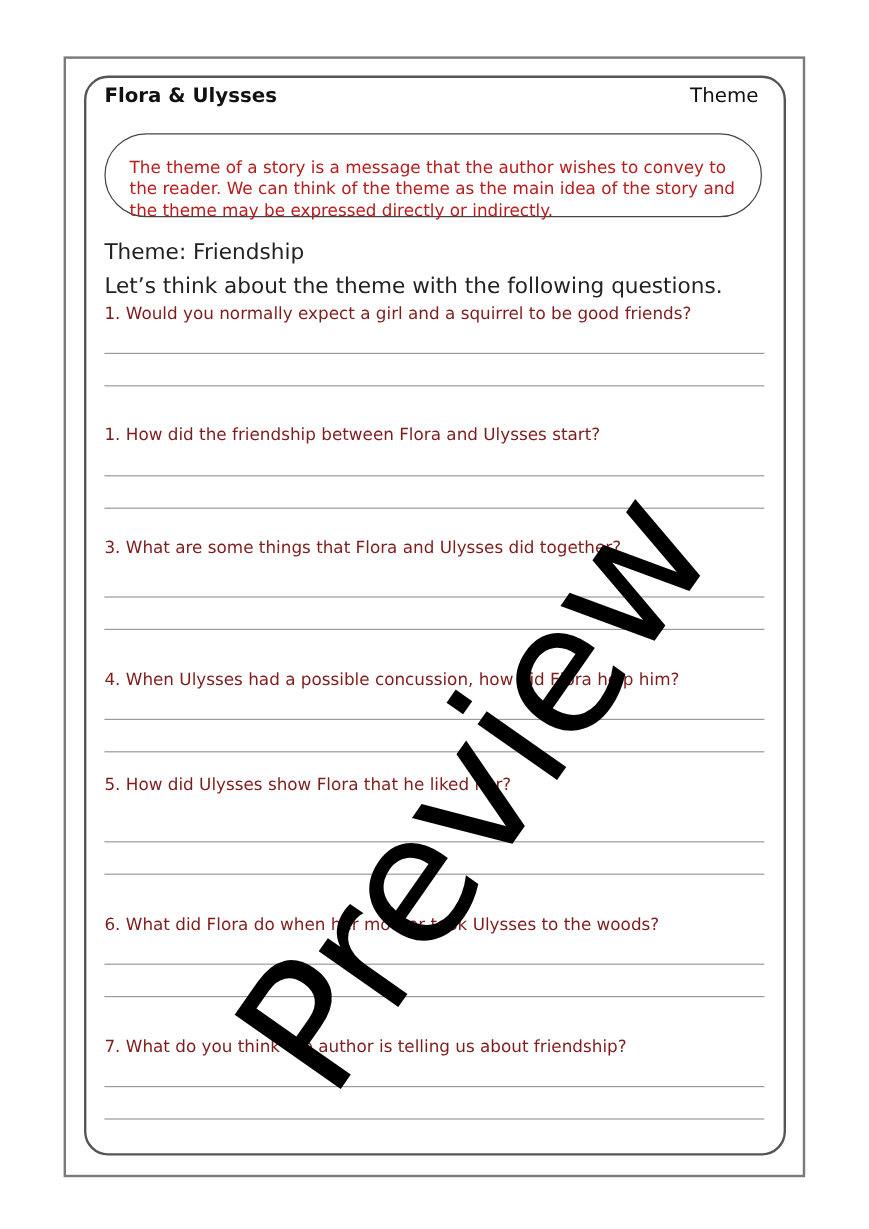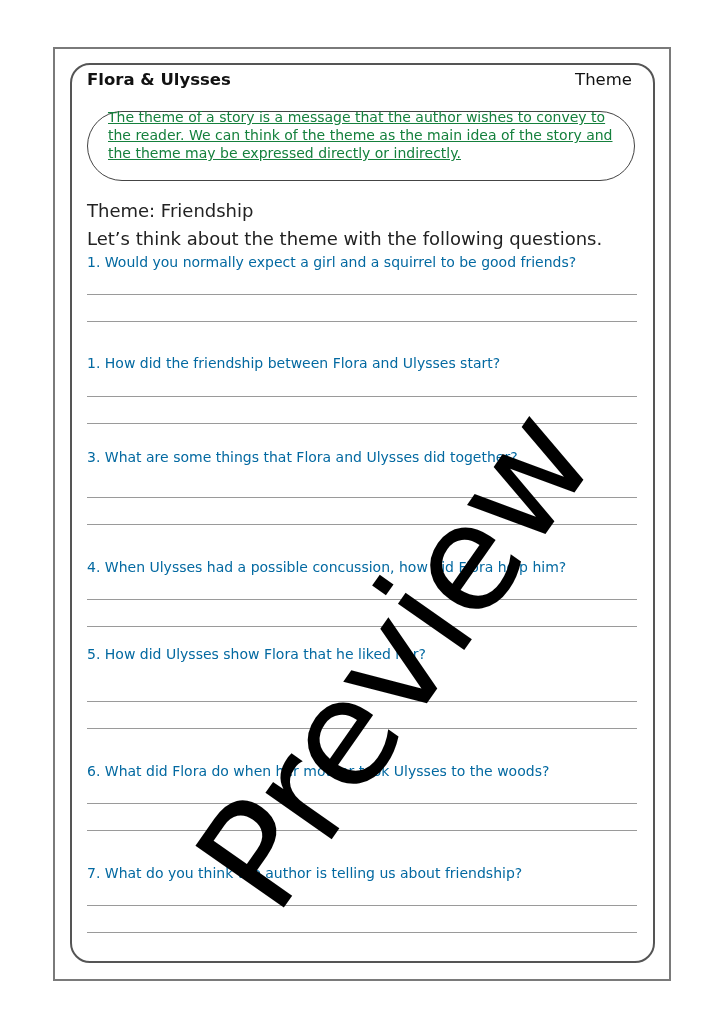--- a/index.html
+++ b/index.html
@@ -26,30 +26,30 @@
     position: absolute; right: 92px; top: 70px;
     font-size: 16.5px; font-weight: normal; color: #111;
   }
   .intro-pill {
     position: absolute; left: 87px; top: 111px;
     width: 548px; height: 70px;
     border: 1.5px solid #444; border-radius: 36px;
     box-sizing: border-box;
   }
   .intro-text {
-    position: absolute; left: 108px; top: 108px; width: 510px;
-    font-size: 14px; line-height: 18px; color: #15803d; text-decoration: underline;
+    position: absolute; left: 108px; top: 131px; width: 510px;
+    font-size: 14px; line-height: 18px; color: #b91c1c;
   }
   .plain-line {
     position: absolute; left: 87px;
     font-size: 18px; color: #222; white-space: nowrap;
   }
   .question {
     position: absolute; left: 87px;
-    font-size: 14px; color: #0369a1; white-space: nowrap;
+    font-size: 14px; color: #7f1d1d; white-space: nowrap;
   }
   .answer-line {
     position: absolute; left: 87px; width: 550px; height: 0;
     border-top: 1.5px solid #9a9a9a;
   }
   .watermark {
     position: absolute; left: 395px; top: 660px;
     transform: translate(-50%, -50%) rotate(-55deg);
     font-family: "DejaVu Sans", sans-serif;
     font-size: 148px; font-weight: normal; color: #000;

